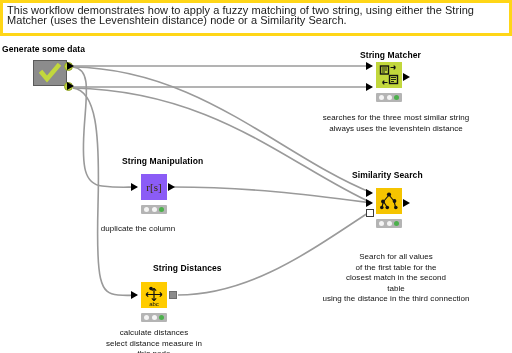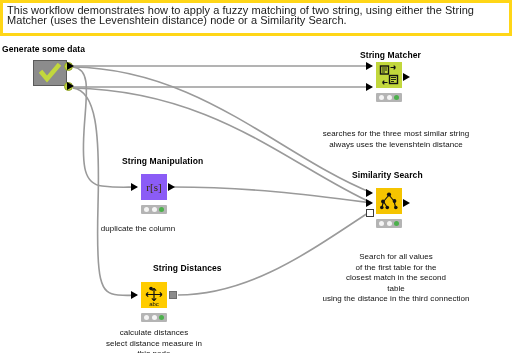--- a/index.html
+++ b/index.html
@@ -199,21 +199,21 @@
         <path d="M14.5 5.5h5M19.5 5.5l-1.8-1.8M19.5 5.5l-1.8 1.8" stroke="#111" stroke-width="1.2" fill="none"></path>
         <path d="M11.5 20.5h-5M6.5 20.5l1.8-1.8M6.5 20.5l1.8 1.8" stroke="#111" stroke-width="1.2" fill="none"></path>
       </svg>
     </div>
     <div class="port-out" style="left:403px; top:37px;"></div>
     <div class="node-status" style="left:376px; top:57px;">
       <span class="status-dot"></span>
       <span class="status-dot"></span>
       <span class="status-dot green"></span>
     </div>
-    <div class="node-desc" style="left:303px; top:77px; width:186px;margin-top:16px;">searches for the three most similar string
+    <div class="node-desc" style="left:303px; top:77px; width:186px;">searches for the three most similar string
 always uses the levenshtein distance</div>
   </div>
 
   <div class="node">
     <div class="node-title" style="left:106px; top:120px;padding-left:16px;">String Manipulation</div>
     <div class="port-out" style="left:131px; top:147px;"></div>
     <div class="node-body" style="left:141px; top:138px; background:#8b5cf6;">
       <svg width="26" height="26" viewBox="0 0 26 26">
         <text x="13" y="17" font-family="'Liberation Serif', serif" font-size="11" fill="#3b2f00" text-anchor="middle">r[s]</text>
       </svg>

